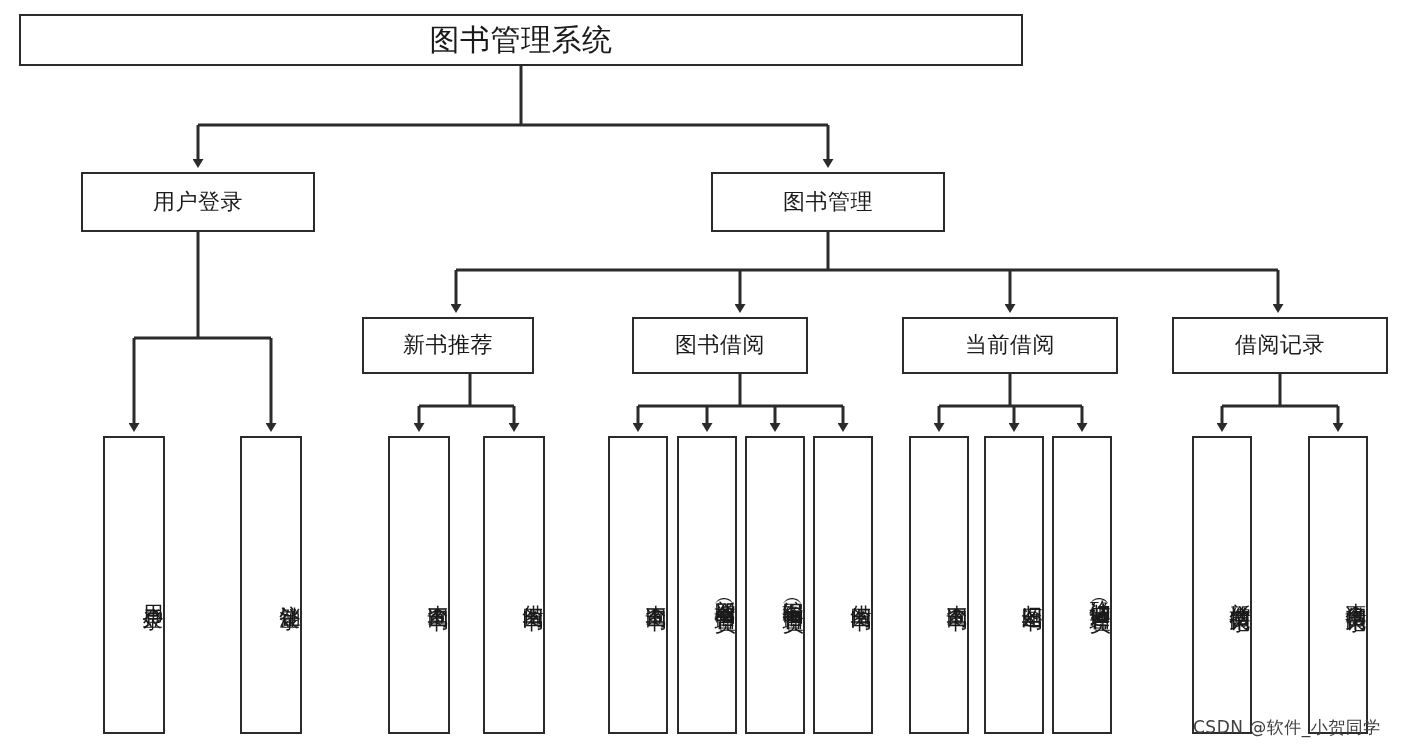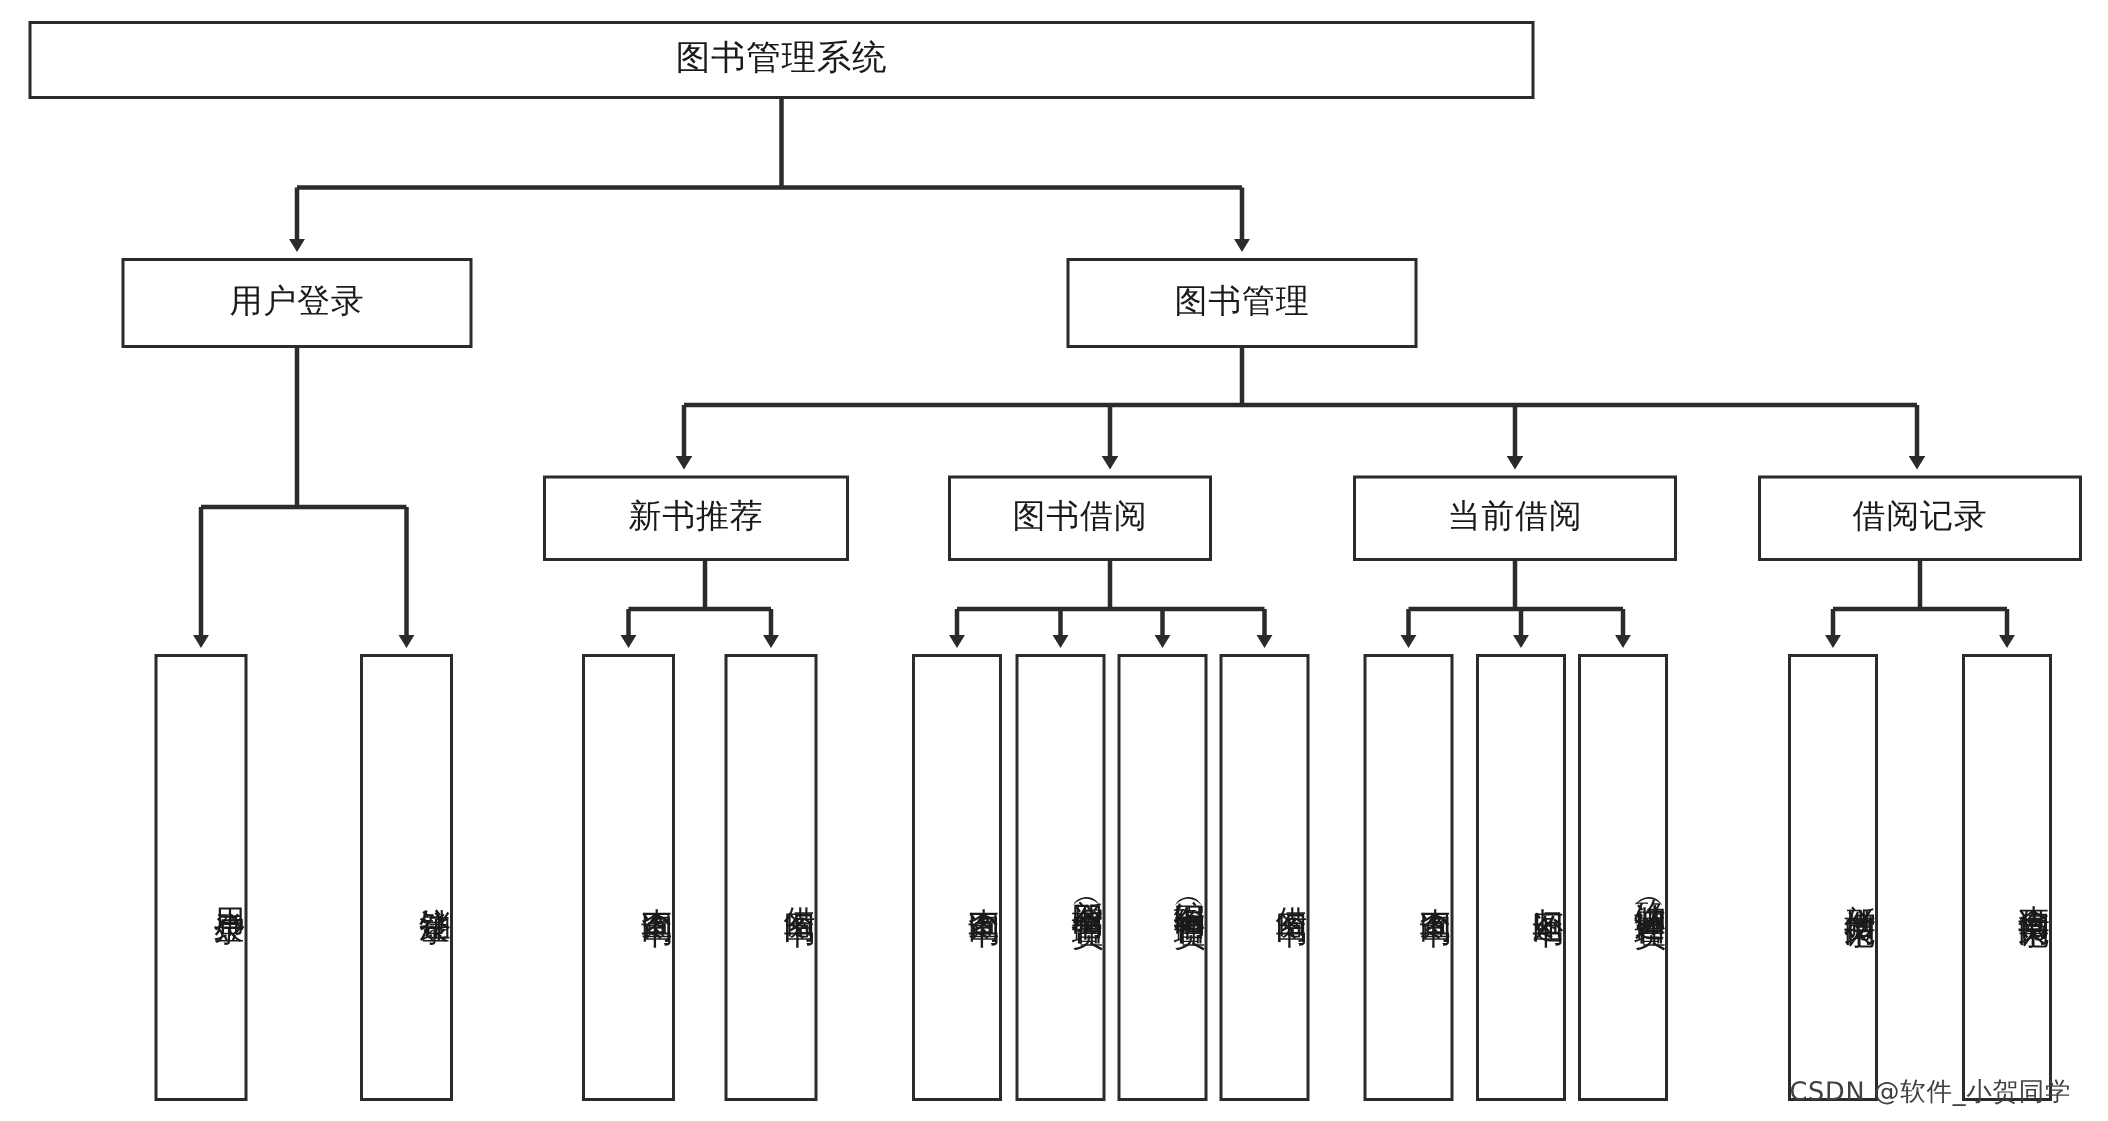--- a/index.html
+++ b/index.html
@@ -34,21 +34,21 @@
     align-items: center;
     justify-content: center;
     color: #1a1a1a;
   }
   .node.horiz {
     font-size: 22px;
     letter-spacing: 0.5px;
     line-height: 1.2;
   }
   .node.root {
-    font-size: 23px;
+    font-size: 30px;
   }
   .node.vert {
     writing-mode: vertical-rl;
     text-orientation: upright;
     align-items: flex-start;
     justify-content: center;
     padding-top: 14px;
     font-size: 21px;
     letter-spacing: 2px;
     line-height: 1.0;
@@ -127,21 +127,21 @@
     <span>图书管理系统</span>
   </div>
 
   <div class="node horiz" id="node-l2-0" style="left: 81px; top: 172px; width: 234px; height: 60px;">
     <span>用户登录</span>
   </div>
   <div class="node horiz" id="node-l2-1" style="left: 711px; top: 172px; width: 234px; height: 60px;">
     <span>图书管理</span>
   </div>
 
-  <div class="node horiz" id="node-l3-0" style="left: 362px; top: 317px; width: 204px; height: 57px; align-items: center;">
+  <div class="node horiz" id="node-l3-0" style="left: 362px; top: 317px; width: 172px; height: 57px; align-items: center;">
     <span>新书推荐</span>
   </div>
   <div class="node horiz" id="node-l3-1" style="left: 632px; top: 317px; width: 176px; height: 57px;">
     <span>图书借阅</span>
   </div>
   <div class="node horiz" id="node-l3-2" style="left: 902px; top: 317px; width: 216px; height: 57px;">
     <span>当前借阅</span>
   </div>
   <div class="node horiz" id="node-l3-3" style="left: 1172px; top: 317px; width: 216px; height: 57px;">
     <span>借阅记录</span>

